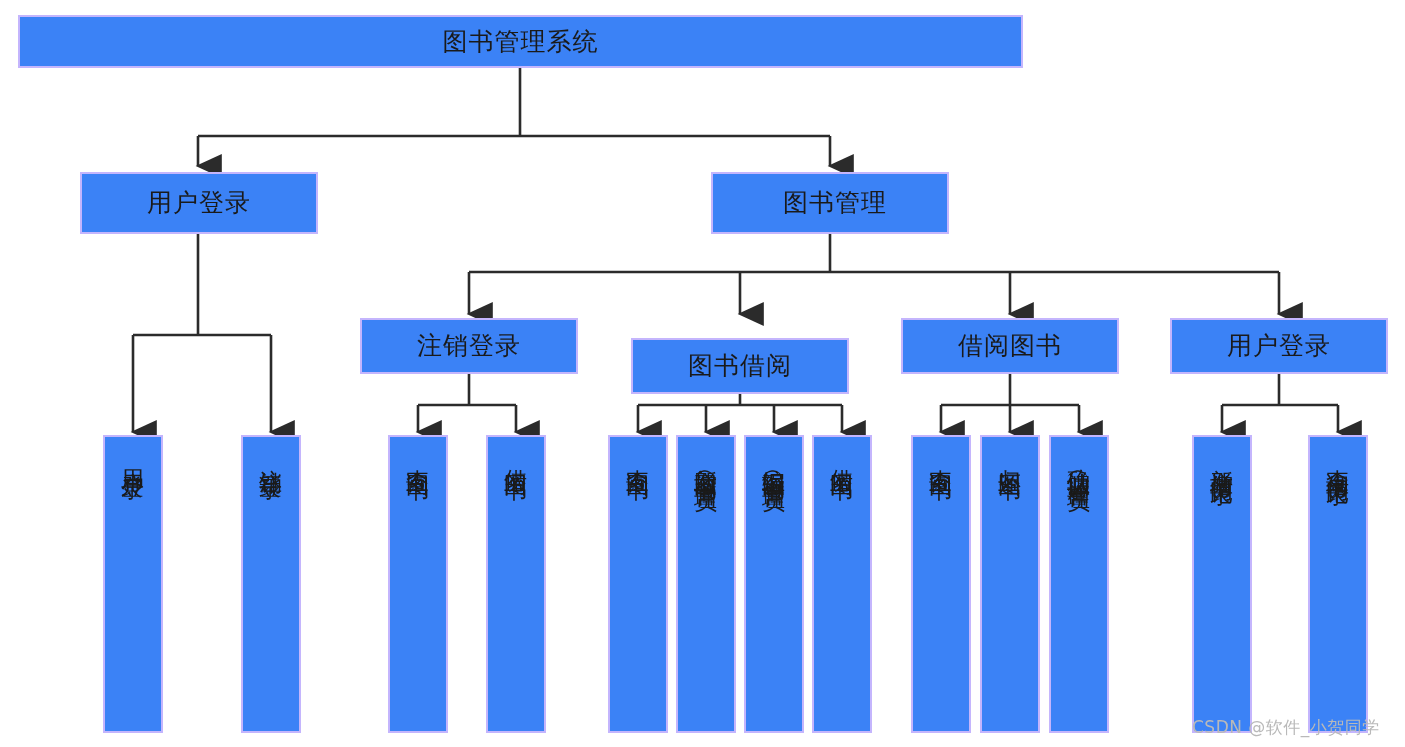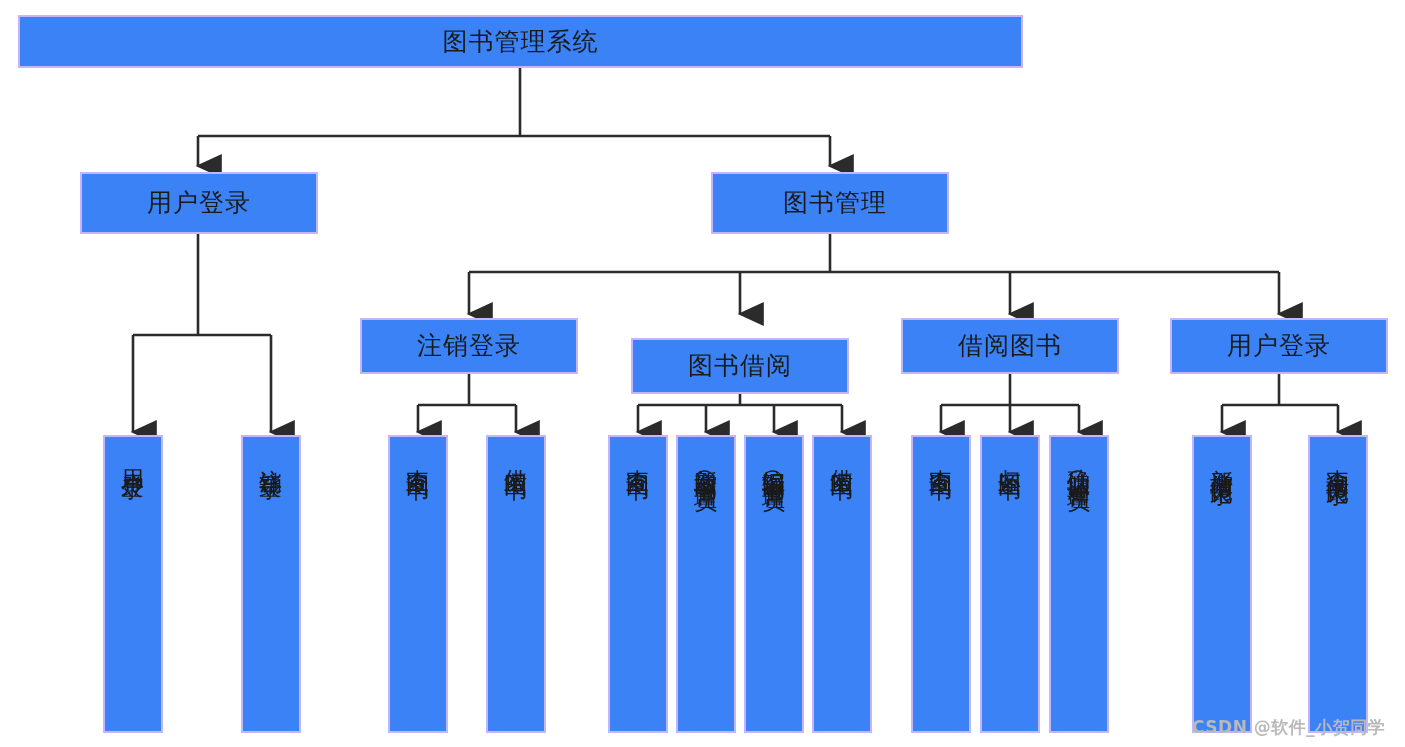--- a/index.html
+++ b/index.html
@@ -63,21 +63,20 @@
     line-height: 1.05;
     letter-spacing: 3px;
     white-space: nowrap;
   }
   .watermark {
     position: absolute;
     color: #b9b9b9;
     font-size: 17px;
     white-space: nowrap;
     letter-spacing: 0.5px;
-    font-weight: bold;
   }
 </style>
 </head>
 <body>
 
 <div id="canvas">
 
   <svg class="connectors" viewBox="0 0 1405 747" xmlns="http://www.w3.org/2000/svg">
     <defs>
       <marker id="arrow" viewBox="0 0 12 12" refX="6" refY="10" markerWidth="11" markerHeight="11" orient="auto-start-reverse">

